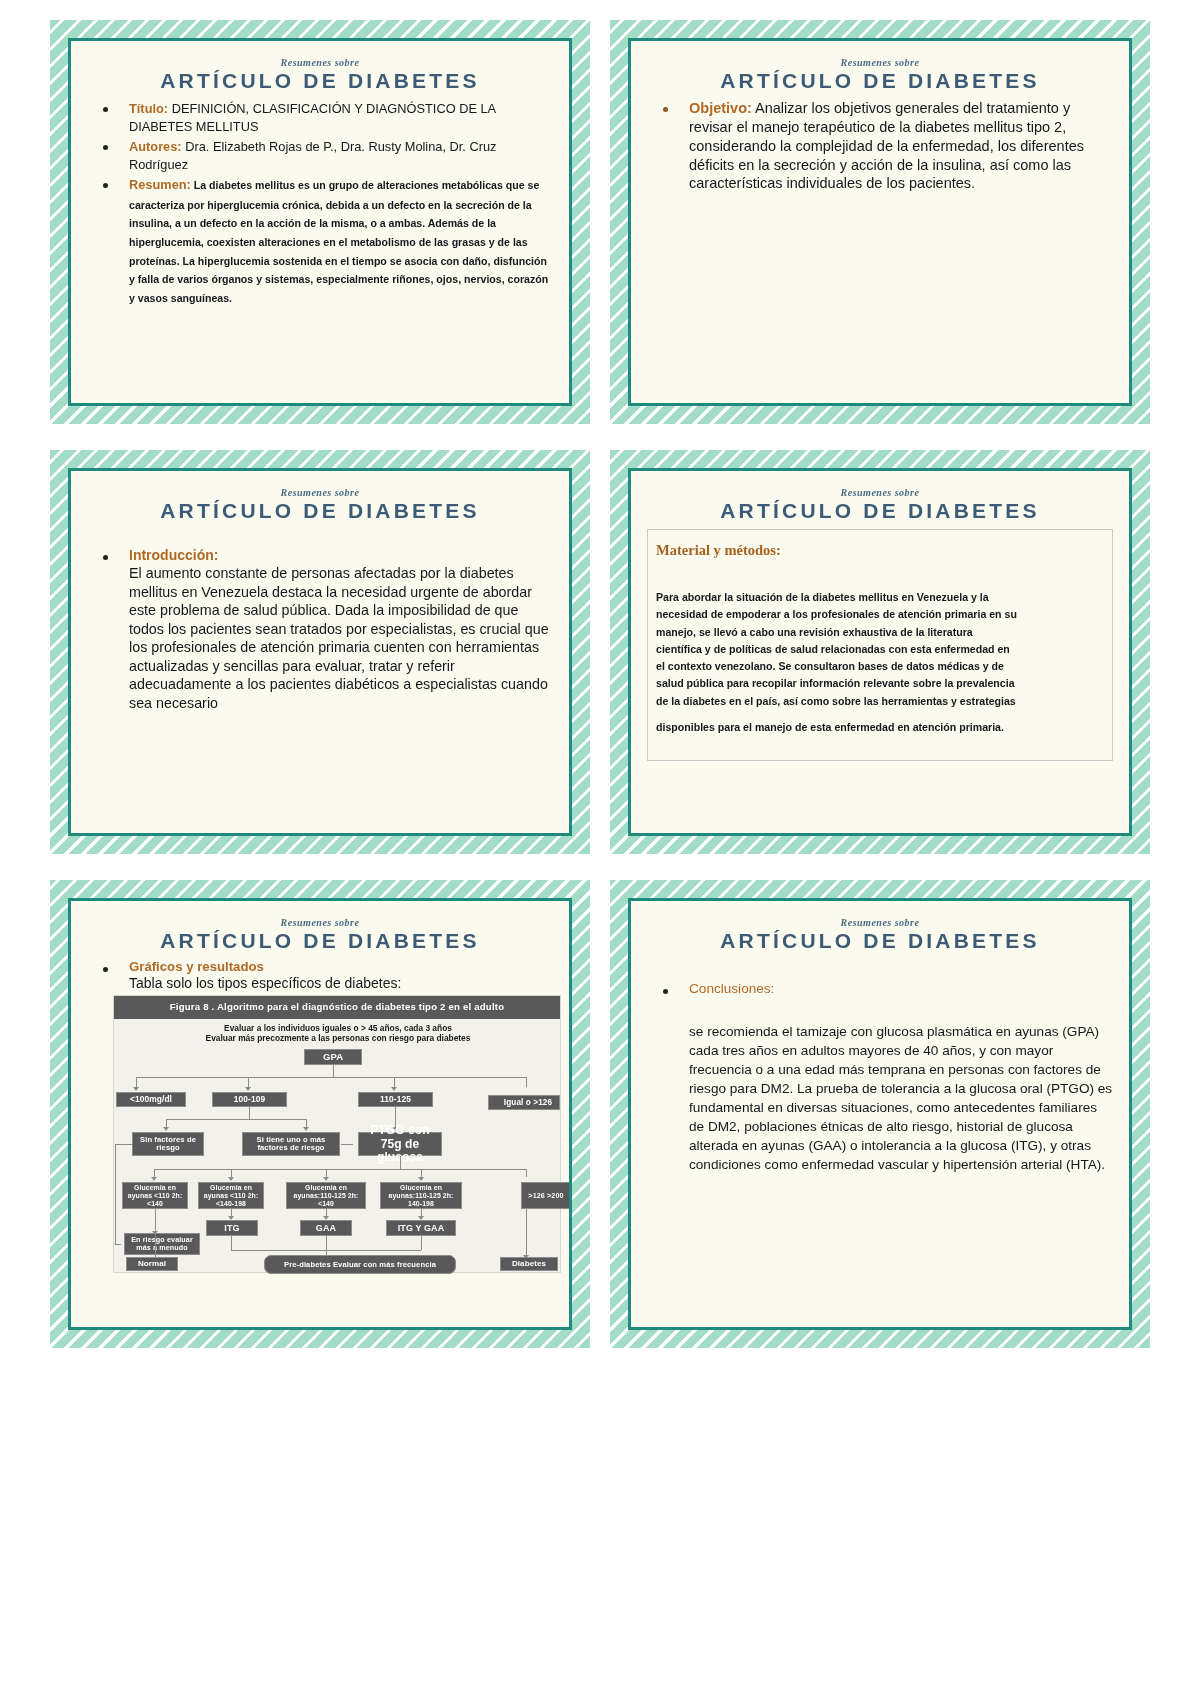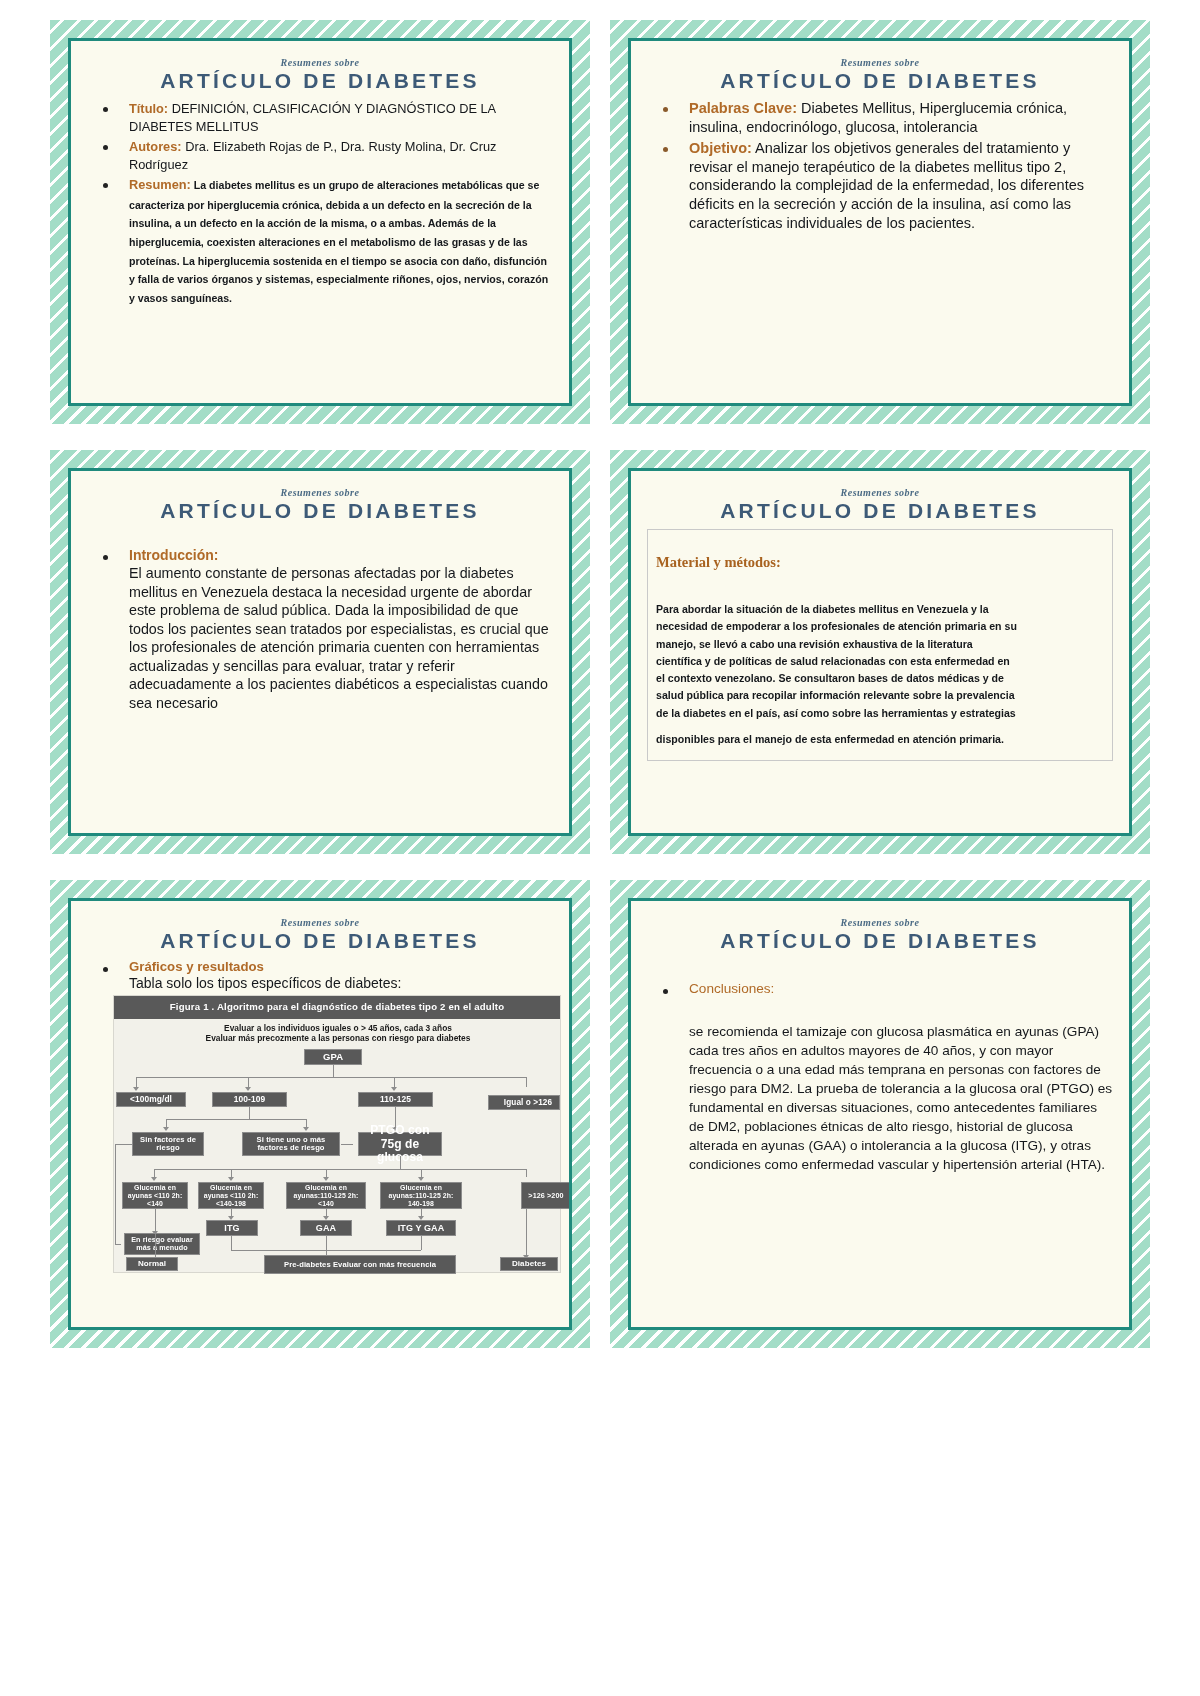--- a/index.html
+++ b/index.html
@@ -103,21 +103,21 @@
 
   
   .intro-head{font-size:14px;color:#b06a28;font-weight:bold;margin-bottom:1px;}
   .intro-body{font-size:14.3px;line-height:1.30;color:#15181c;}
 
   
   .mm-box{
     margin-top:2px;
     border:1px solid #c9c9c9;
     background:#fbfaee;
-    padding:24px 8px 10px 8px;
+    padding:12px 8px 10px 8px;
     height:232px;
     box-sizing:border-box;
     overflow:hidden;
   }
   .mm-title{
     font-family:"Liberation Serif", serif;
     font-weight:bold;
     font-size:14.5px;
     color:#a8621f;
     margin:0 0 30px 0;
@@ -213,23 +213,20 @@
           </li>
         </ul>
       </div>
     </div>
 
     <div class="slide">
       <div class="card">
         <div class="eyebrow">Resumenes sobre</div>
         <div class="headline">ARTÍCULO DE DIABETES</div>
         <ul class="bl brownbullet">
-          <li>
-            <span class="t-lg"><span class="lbl">Palabras Clave:</span><span> Diabetes Mellitus, Hiperglucemia crónica, insulina, endocrinólogo, glucosa, intolerancia</span></span>
-          </li>
           <li>
             <span class="t-lg"><span class="lbl">Objetivo:</span><span> Analizar los objetivos generales del tratamiento y revisar el manejo terapéutico de la diabetes mellitus tipo 2, considerando la complejidad de la enfermedad, los diferentes déficits en la secreción y acción de la insulina, así como las características individuales de los pacientes.</span></span>
           </li>
         </ul>
       </div>
     </div>
 
     <div class="slide">
       <div class="card">
         <div class="eyebrow">Resumenes sobre</div>
@@ -269,21 +266,21 @@
         <div class="headline">ARTÍCULO DE DIABETES</div>
 
         <ul class="bl">
           <li>
             <div class="s5-head">Gráficos y resultados</div>
             <div class="s5-sub">Tabla solo los tipos específicos de diabetes:</div>
           </li>
         </ul>
 
         <div class="fc" style="margin-left:26px;">
-          <div class="fc-title">Figura 1 . Algoritmo para el diagnóstico de diabetes tipo 2 en el adulto</div>
+          <div class="fc-title">Figura 8 . Algoritmo para el diagnóstico de diabetes tipo 2 en el adulto</div>
           <div class="fc-canvas">
 
             <div class="txt" style="left:8px;top:4px;width:432px;font-size:8.4px;">Evaluar a los individuos iguales o &gt; 45 años, cada 3 años</div>
             <div class="txt" style="left:8px;top:14px;width:432px;font-size:8.4px;">Evaluar más precozmente a las personas con riesgo para diabetes</div>
 
             <div class="nd" style="left:190px;top:30px;width:58px;height:16px;font-size:9.5px;">GPA</div>
 
             <div class="ln vln" style="left:219px;top:46px;height:12px;"></div>
             <div class="ln hln" style="left:22px;top:58px;width:390px;"></div>
             <div class="ln vln" style="left:22px;top:58px;height:10px;"></div>
@@ -359,21 +356,21 @@
             <div class="ln vln" style="left:212px;top:217px;height:14px;"></div>
             <div class="ln vln" style="left:307px;top:217px;height:14px;"></div>
             <div class="ln hln" style="left:117px;top:231px;width:190px;"></div>
             <div class="ln vln" style="left:212px;top:231px;height:5px;"></div>
             <div class="arw" style="left:209px;top:236px;"></div>
 
             <div class="ln vln" style="left:412px;top:190px;height:46px;"></div>
             <div class="arw" style="left:409px;top:236px;"></div>
 
             <div class="nd" style="left:12px;top:238px;width:52px;height:14px;font-size:8px;">Normal</div>
-            <div class="nd" style="left:150px;top:236px;width:192px;height:19px;font-size:7.6px;padding:0 2px;">Pre-diabetes Evaluar con más frecuencia</div>
+            <div class="nd" style="left:150px;top:236px;width:192px;height:19px;font-size:7.6px;padding:0 2px;border-radius:7px;">Pre-diabetes Evaluar con más frecuencia</div>
             <div class="nd" style="left:386px;top:238px;width:58px;height:14px;font-size:8px;">Diabetes</div>
 
             <div class="ln vln" style="left:41px;top:212px;height:26px;"></div>
           </div>
         </div>
       </div>
     </div>
 
     <div class="slide tall">
       <div class="card">

